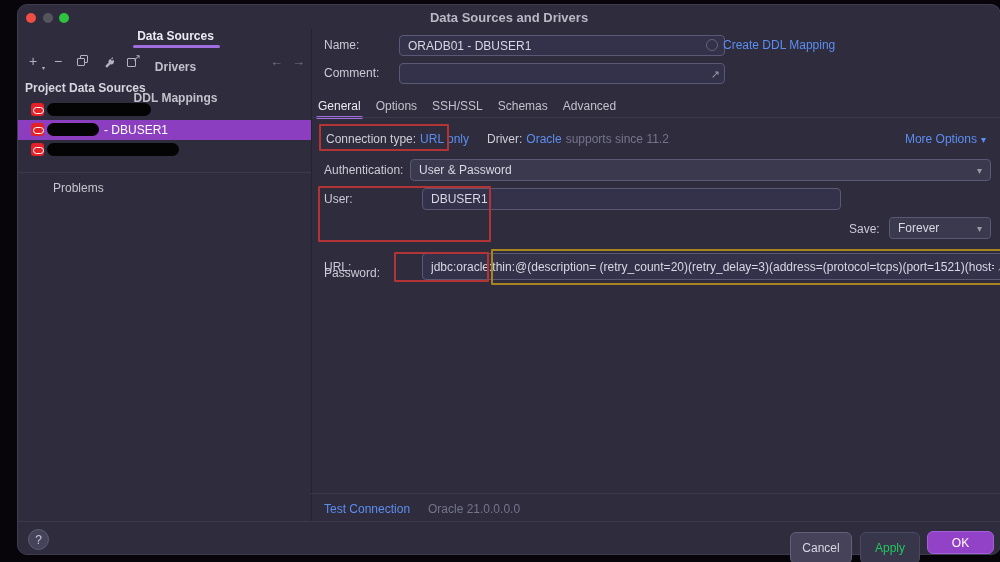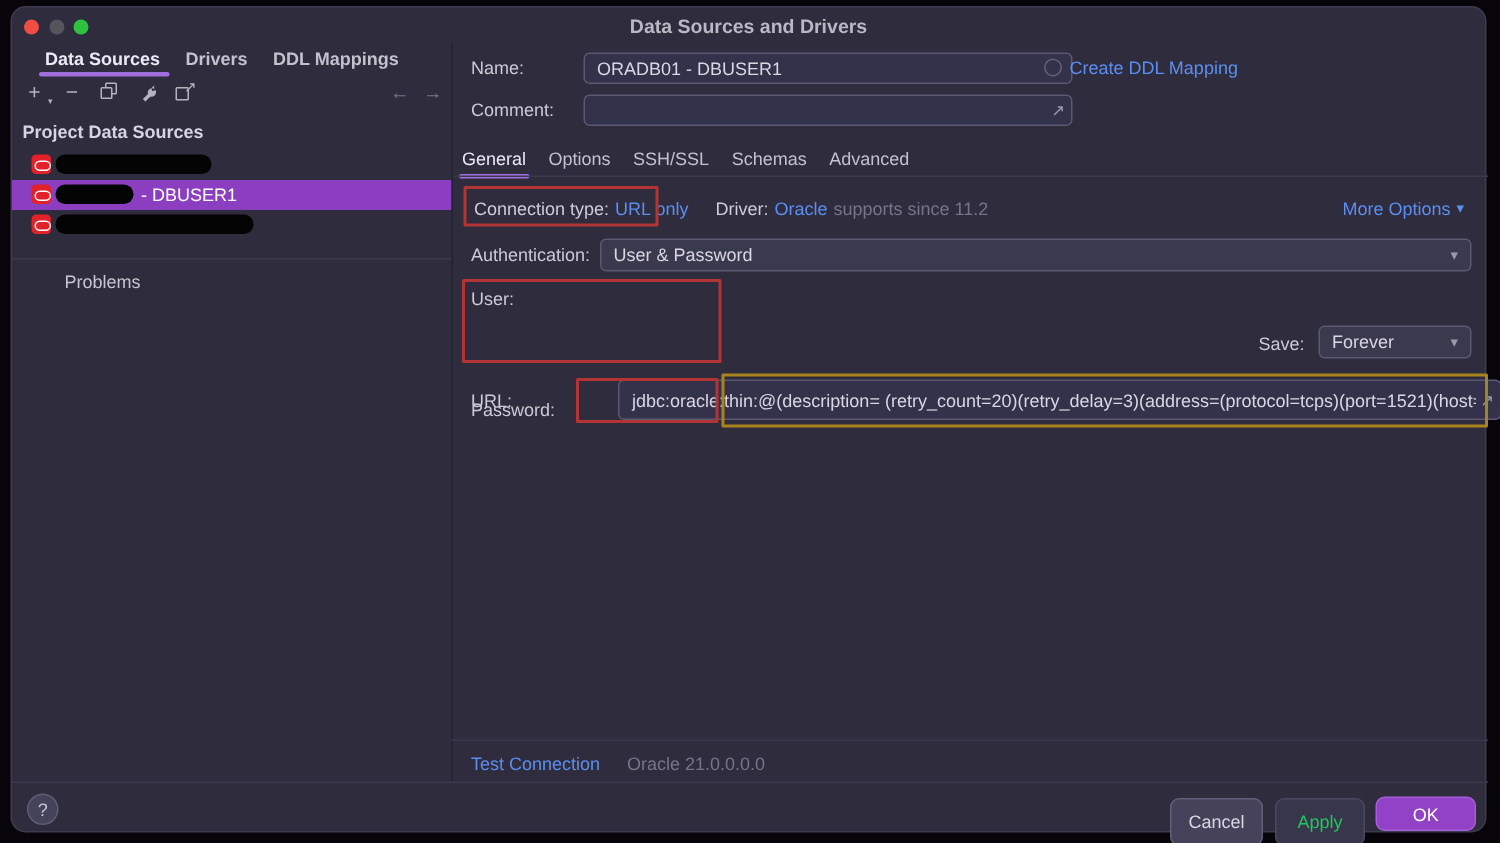--- a/index.html
+++ b/index.html
@@ -4,34 +4,34 @@
 <style>
   * { box-sizing: border-box; margin: 0; padding: 0; }
   html,body { width:1000px; height:562px; }
   body {
     background:#070509;
     font-family:"Liberation Sans", sans-serif;
     position:relative; overflow:hidden;
     color:#cecdd8; font-size:12px;
   }
   .dialog {
-    position:absolute; left:7px; top:4px; width:984px; height:551px;
+    position:absolute; left:17px; top:4px; width:984px; height:551px;
     background:#2e2c3d; border-radius:10px; border:1px solid #3e3c50;
   }
   
   .titlebar { position:absolute; left:0; top:0; right:0; height:24px; }
   .tl { position:absolute; top:8px; width:10px; height:10px; border-radius:50%; }
   .tl.close { left:8px;  background:#f04d45; }
   .tl.min   { left:25px; background:#56545c; }
   .tl.zoom  { left:41px; background:#2ec23e; }
   .win-title { position:absolute; left:0; right:0; top:5px; text-align:center;
     font-weight:bold; font-size:13px; color:#b9b8c4; }
   
   .ltabs { position:absolute; left:0; top:24px; width:293px; height:20px;
-    display:flex; gap:17px; padding-left:22px; align-items:center; }
+    display:flex; gap:17px; padding-left:22px; align-items:center;flex-direction:column; }
   .ltab { font-weight:bold; color:#c2c1cc; position:relative; cursor:default; }
   .ltab.active { color:#eceaf4; }
   .ltab.active::after { content:""; position:absolute; left:-4px; right:-6px; bottom:-5px;
     height:3px; border-radius:2px; background:#a06edd; }
   .toolbar { position:absolute; left:0; top:46px; width:293px; height:20px;
     display:flex; align-items:center; gap:11px; padding:0 6px 0 8px; color:#b4b3c0; }
   .tbi { position:relative; width:14px; height:14px; display:flex;
     align-items:center; justify-content:center; font-size:14px; cursor:default; }
   .tbi .caret { position:absolute; right:-5px; bottom:-3px; font-size:6px; font-style:normal; }
   .dup .sq { position:absolute; width:8px; height:8px; border:1.3px solid #b4b3c0; border-radius:1px; }
@@ -196,20 +196,23 @@
     <span class="link" style="font-size:10px;">▾</span>
   </div>
 
   <span class="lbl" style="left:306px; top:158px;">Authentication:</span>
   <div class="dropdown" style="left:392px; top:154px; width:581px; height:22px;">
     <span>User &amp; Password</span>
     <span class="dd-chev">▾</span>
   </div>
 
   <span class="lbl" style="left:306px; top:187px;">User:</span>
+  <div class="field" style="left:392px; top:183px; width:419px; height:22px;">
+    <input value="DBUSER1" style="">
+  </div>
 
   <span class="lbl" style="left:306px; top:217px;margin-top:44px;">Password:</span>
   <span class="lbl" style="left:831px; top:217px;">Save:</span>
   <div class="dropdown" style="left:871px; top:212px; width:102px; height:22px;">
     <span>Forever</span>
     <span class="dd-chev">▾</span>
   </div>
 
   <span class="lbl" style="left:306px; top:255px;">URL:</span>
   <div class="field" style="left:392px; top:248px; width:589px; height:27px;">

